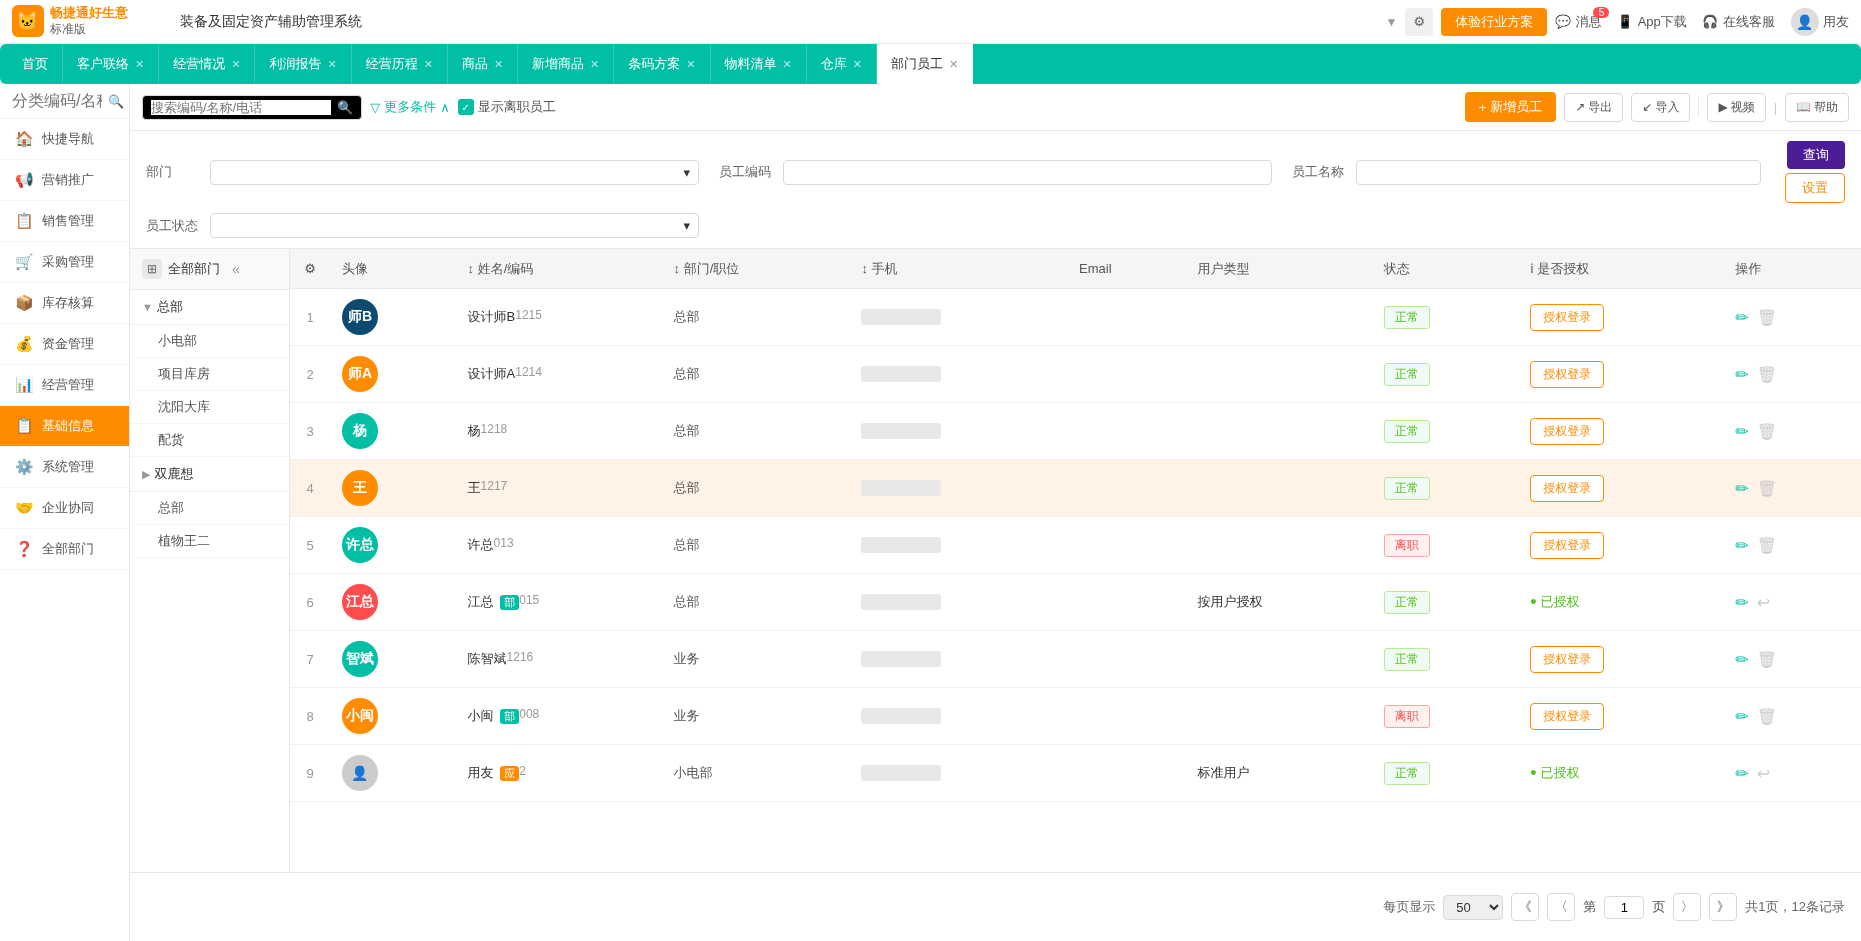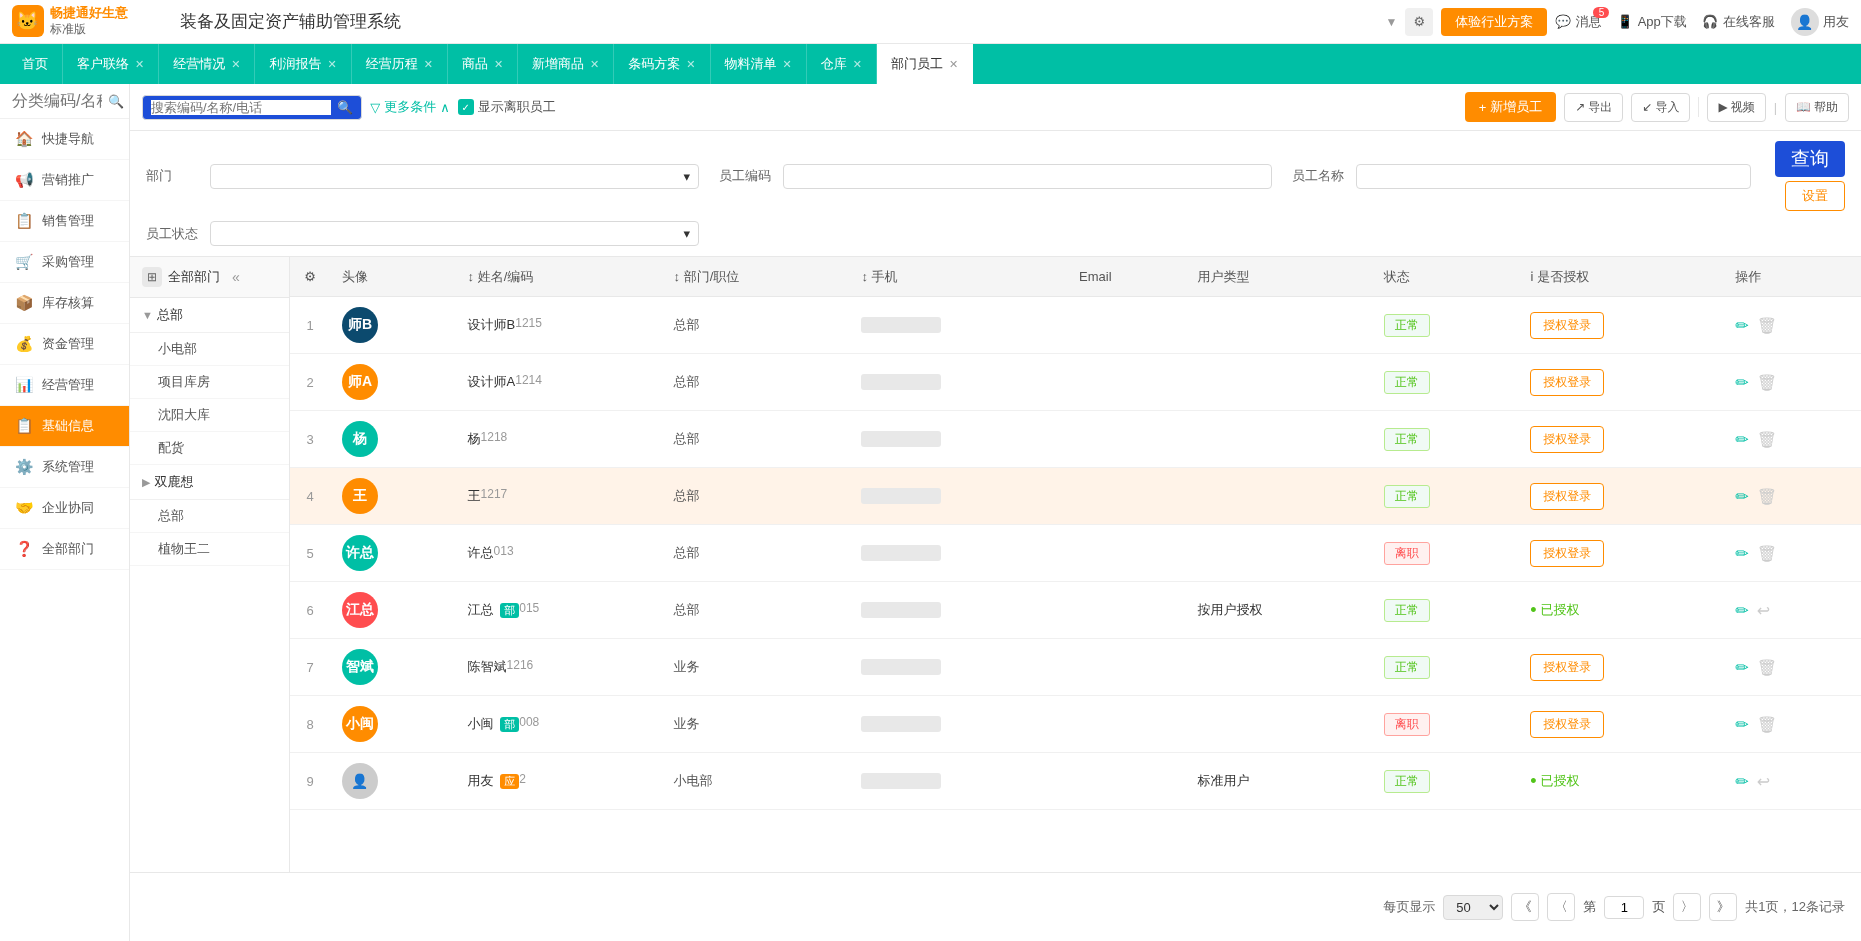--- a/index.html
+++ b/index.html
@@ -4,31 +4,31 @@
   <style>
     * { box-sizing: border-box; margin: 0; padding: 0; }
     body { font-family: 'Microsoft YaHei', Arial, sans-serif; font-size: 13px; background: #f5f5f5; color: #333; overflow-x: hidden; }
 
     
     .top-bar { display: flex; align-items: center; height: 44px; background: #fff; border-bottom: 1px solid #e8e8e8; padding: 0 12px; gap: 8px; }
     .logo-area { display: flex; align-items: center; gap: 6px; min-width: 160px; }
     .logo-icon { width: 32px; height: 32px; background: #ff8c00; border-radius: 6px; display: flex; align-items: center; justify-content: center; color: #fff; font-size: 18px; }
     .logo-text { font-size: 12px; color: #666; line-height: 1.3; }
     .logo-text strong { display: block; color: #ff8c00; font-size: 13px; }
-    .system-name { font-size: 17px; color: #333; flex: 1; }
+    .system-name { font-size: 14px; color: #333; flex: 1; }
     .top-bar-dropdown { color: #999; font-size: 12px; cursor: pointer; }
     .top-bar-gear { width: 28px; height: 28px; background: #f0f0f0; border-radius: 4px; display: flex; align-items: center; justify-content: center; cursor: pointer; color: #666; }
     .top-bar-trial { background: #ff8c00; color: #fff; border: none; border-radius: 4px; padding: 5px 14px; font-size: 13px; cursor: pointer; }
     .top-bar-right { display: flex; align-items: center; gap: 16px; margin-left: auto; }
     .top-bar-right-item { display: flex; align-items: center; gap: 4px; color: #555; font-size: 13px; cursor: pointer; position: relative; }
     .badge { position: absolute; top: -6px; right: -8px; background: #ff4d4f; color: #fff; border-radius: 8px; font-size: 10px; padding: 0 4px; min-width: 16px; text-align: center; }
     .avatar-circle { width: 28px; height: 28px; background: #ddd; border-radius: 50%; display: flex; align-items: center; justify-content: center; color: #999; font-size: 14px; }
 
     
-    .nav-tabs { display: flex; align-items: center; background: #00bfa5; height: 40px; padding: 12px 8px; overflow-x: auto; }
+    .nav-tabs { display: flex; align-items: center; background: #00bfa5; height: 40px; padding: 12px 8px; overflow-x: auto; border-radius: 6px; }
     .nav-tab { display: flex; align-items: center; gap: 4px; padding: 0 14px; height: 40px; color: #fff; font-size: 13px; cursor: pointer; white-space: nowrap; border-right: 1px solid rgba(255,255,255,0.2); }
     .nav-tab:first-child { border-right: 1px solid rgba(255,255,255,0.2); }
     .nav-tab.active { background: #fff; color: #333; }
     .nav-tab .close-x { font-size: 11px; color: rgba(255,255,255,0.7); margin-left: 2px; }
     .nav-tab.active .close-x { color: #999; }
 
     
     .main-layout { display: flex; height: calc(100vh - 84px); }
 
     
@@ -37,21 +37,21 @@
     .sidebar-item.active { background: #ff8c00; color: #fff; }
     .sidebar-item .icon { width: 18px; height: 18px; display: flex; align-items: center; justify-content: center; font-size: 15px; }
     .sidebar-search { display: flex; align-items: center; gap: 6px; padding: 8px 12px; border-bottom: 1px solid #f0f0f0; }
     .sidebar-search input { border: none; outline: none; font-size: 12px; color: #999; width: 80px; }
 
     
     .content-area { flex: 1; display: flex; flex-direction: column; overflow: hidden; }
 
     
     .search-bar { display: flex; align-items: center; gap: 8px; padding: 8px 12px; background: #fff; border-bottom: 1px solid #e8e8e8; }
-    .search-input-wrap { display: flex; align-items: center; border: 1px solid #d9d9d9; border-radius: 4px; padding: 4px 8px; gap: 6px; background: #1d4ed8; }
+    .search-input-wrap { display: flex; align-items: center; border: 1px solid #d9d9d9; border-radius: 4px; padding: 4px 8px; gap: 6px; background: #000000; }
     .search-input-wrap input { border: none; outline: none; font-size: 13px; width: 180px; color: #333; }
     .filter-btn { display: flex; align-items: center; gap: 4px; color: #00bfa5; font-size: 13px; cursor: pointer; }
     .show-resigned { display: flex; align-items: center; gap: 4px; color: #555; font-size: 13px; cursor: pointer; }
     .checkbox-icon { width: 16px; height: 16px; border: 2px solid #00bfa5; border-radius: 3px; background: #00bfa5; display: flex; align-items: center; justify-content: center; color: #fff; font-size: 10px; }
     .search-bar-right { margin-left: auto; display: flex; align-items: center; gap: 8px; }
     .btn-add { background: #ff8c00; color: #fff; border: none; border-radius: 4px; padding: 6px 14px; font-size: 13px; cursor: pointer; display: flex; align-items: center; gap: 4px; }
     .btn-outline { background: #fff; color: #555; border: 1px solid #d9d9d9; border-radius: 4px; padding: 5px 10px; font-size: 12px; cursor: pointer; display: flex; align-items: center; gap: 3px; }
     .divider-v { width: 1px; height: 20px; background: #e8e8e8; }
 
     
@@ -64,21 +64,21 @@
     .dept-sub { padding: 7px 12px 7px 28px; font-size: 13px; color: #555; cursor: pointer; border-bottom: 1px solid #f5f5f5; }
     .tree-arrow { display: inline-block; margin-right: 4px; color: #999; font-size: 11px; }
 
     
     .filter-panel { background: #fff; border-bottom: 1px solid #e8e8e8; padding: 10px 16px; display: grid; grid-template-columns: repeat(3, 1fr); gap: 10px 20px; }
     .filter-row { display: flex; align-items: center; gap: 8px; }
     .filter-label { color: #666; font-size: 13px; min-width: 56px; }
     .filter-select { flex: 1; border: 1px solid #d9d9d9; border-radius: 4px; padding: 4px 8px; font-size: 13px; color: #333; display: flex; align-items: center; justify-content: space-between; cursor: pointer; background: #fff; }
     .filter-input { flex: 1; border: 1px solid #d9d9d9; border-radius: 4px; padding: 4px 8px; font-size: 13px; color: #333; outline: none; }
     .filter-actions { display: flex; flex-direction: column; gap: 4px; align-items: flex-end; justify-content: center; }
-    .btn-query { background: #1d4ed8; color: #fff; border: none; border-radius: 4px; padding: 5px 16px; font-size: 19px; cursor: pointer; }
+    .btn-query { background: #4c1d95; color: #fff; border: none; border-radius: 4px; padding: 5px 16px; font-size: 13px; cursor: pointer; }
     .btn-set { background: #fff; color: #ff8c00; border: 1px solid #ff8c00; border-radius: 4px; padding: 5px 16px; font-size: 13px; cursor: pointer; }
 
     
     .table-wrap { flex: 1; overflow-y: auto; background: #fff; }
     table { width: 100%; border-collapse: collapse; }
     thead th { background: #f5f5f5; padding: 10px 12px; text-align: left; font-size: 13px; color: #555; font-weight: 500; border-bottom: 1px solid #e8e8e8; white-space: nowrap; }
     thead th:first-child { width: 40px; text-align: center; }
     tbody td { padding: 10px 12px; font-size: 13px; color: #333; border-bottom: 1px solid #f0f0f0; vertical-align: middle; }
     tbody tr.highlighted { background: #fff3e8; }
     .row-num { text-align: center; color: #999; font-size: 13px; }

